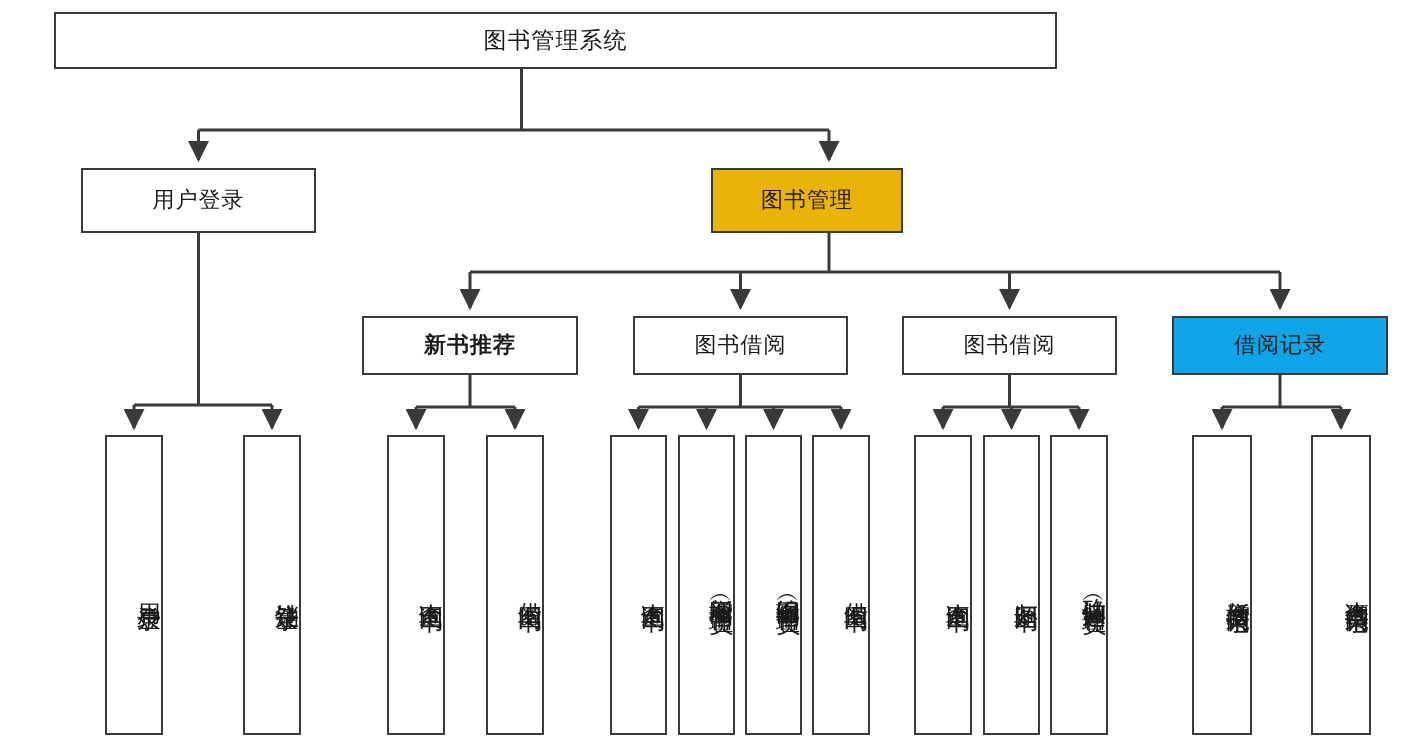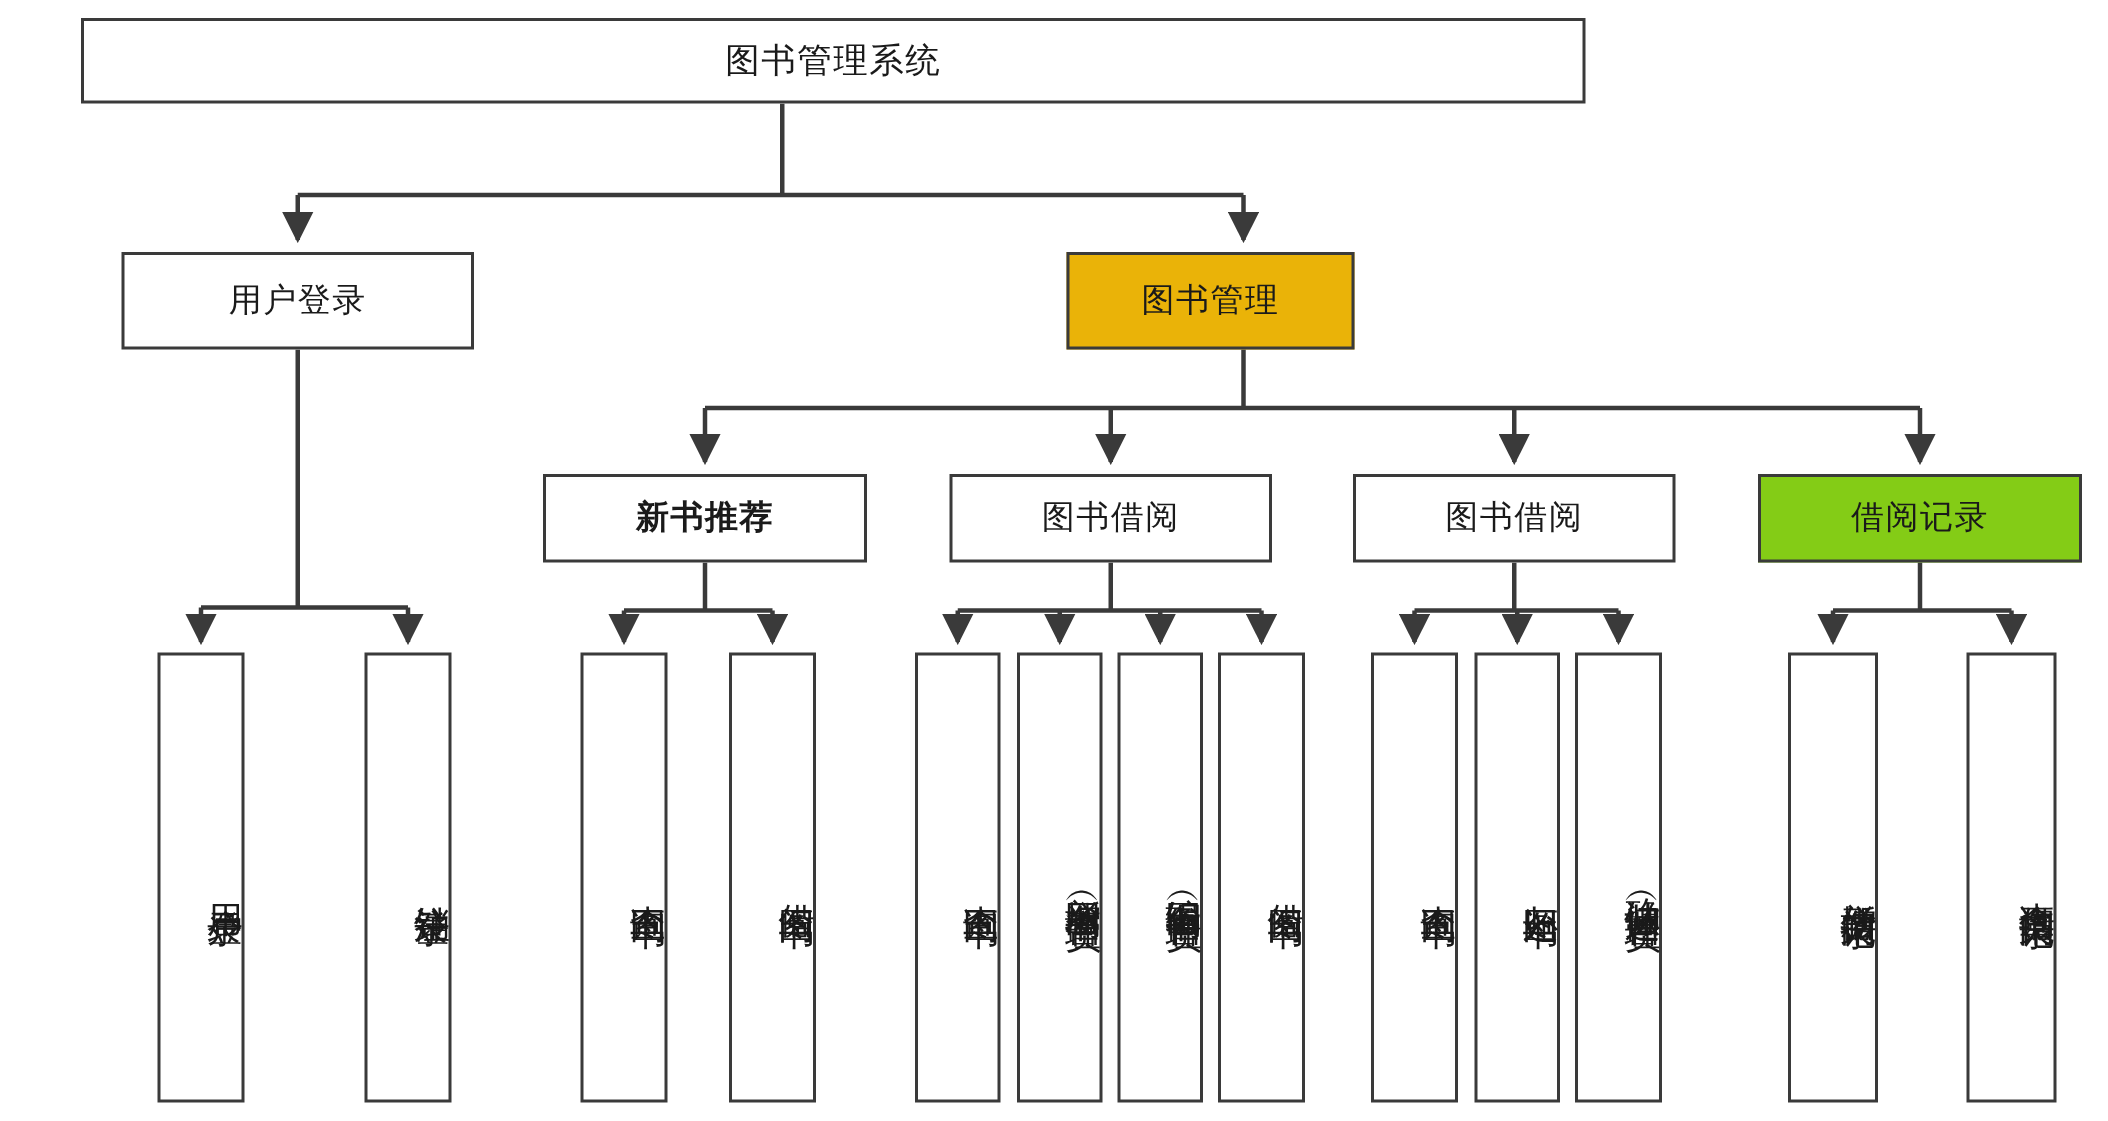--- a/index.html
+++ b/index.html
@@ -121,21 +121,21 @@
   </svg>
 
   <div class="node horiz root" style="left: 20px; top: 12px; width: 1003px; height: 57px; border-color: rgb(58, 58, 58); background: rgb(255, 255, 255); color: rgb(26, 26, 26);">图书管理系统</div>
 
   <div class="node horiz" style="left: 81px; top: 168px; width: 235px; height: 65px; border-color: rgb(58, 58, 58); background: rgb(255, 255, 255); color: rgb(26, 26, 26);">用户登录</div>
   <div class="node horiz" style="left: 711px; top: 168px; width: 192px; height: 65px; border-color: rgb(58, 58, 58); background: #eab308; color: rgb(26, 26, 26);">图书管理</div>
 
   <div class="node horiz" style="left: 362px; top: 316px; width: 216px; height: 59px; border-color: rgb(58, 58, 58); background: rgb(255, 255, 255); color: rgb(26, 26, 26); font-weight: bold;">新书推荐</div>
   <div class="node horiz" style="left: 633px; top: 316px; width: 215px; height: 59px; border-color: rgb(58, 58, 58); background: rgb(255, 255, 255); color: rgb(26, 26, 26);">图书借阅</div>
   <div class="node horiz" style="left: 902px; top: 316px; width: 215px; height: 59px; border-color: rgb(58, 58, 58); background: rgb(255, 255, 255); color: rgb(26, 26, 26);">图书借阅</div>
-  <div class="node horiz" style="left: 1172px; top: 316px; width: 216px; height: 59px; border-color: rgb(58, 58, 58); background: #84cc16; color: rgb(26, 26, 26);">借阅记录</div>
+  <div class="node horiz" style="left: 1172px; top: 316px; width: 216px; height: 59px; border-color: rgb(58, 58, 58); background: #0ea5e9; color: rgb(26, 26, 26);">借阅记录</div>
 
   <div class="node vert" style="left: 105px; top: 435px; width: 58px; height: 300px; border-color: rgb(58, 58, 58); background: rgb(255, 255, 255); color: rgb(26, 26, 26);">用户登录</div>
   <div class="node vert" style="left: 243px; top: 435px; width: 58px; height: 300px; border-color: rgb(58, 58, 58); background: rgb(255, 255, 255); color: rgb(26, 26, 26);">注销登录</div>
   <div class="node vert" style="left: 387px; top: 435px; width: 58px; height: 300px; border-color: rgb(58, 58, 58); background: rgb(255, 255, 255); color: rgb(26, 26, 26);">查询图书</div>
   <div class="node vert" style="left: 486px; top: 435px; width: 58px; height: 300px; border-color: rgb(58, 58, 58); background: rgb(255, 255, 255); color: rgb(26, 26, 26);">借阅图书</div>
   <div class="node vert" style="left: 610px; top: 435px; width: 57px; height: 300px; border-color: rgb(58, 58, 58); background: rgb(255, 255, 255); color: rgb(26, 26, 26);">查询图书</div>
   <div class="node vert" style="left: 678px; top: 435px; width: 57px; height: 300px; border-color: rgb(58, 58, 58); background: rgb(255, 255, 255); color: rgb(26, 26, 26);">新增图书（管理员）</div>
   <div class="node vert" style="left: 745px; top: 435px; width: 57px; height: 300px; border-color: rgb(58, 58, 58); background: rgb(255, 255, 255); color: rgb(26, 26, 26);">编辑图书（管理员）</div>
   <div class="node vert" style="left: 812px; top: 435px; width: 58px; height: 300px; border-color: rgb(58, 58, 58); background: rgb(255, 255, 255); color: rgb(26, 26, 26);">借阅图书</div>
   <div class="node vert" style="left: 914px; top: 435px; width: 58px; height: 300px; border-color: rgb(58, 58, 58); background: rgb(255, 255, 255); color: rgb(26, 26, 26);">查询图书</div>

